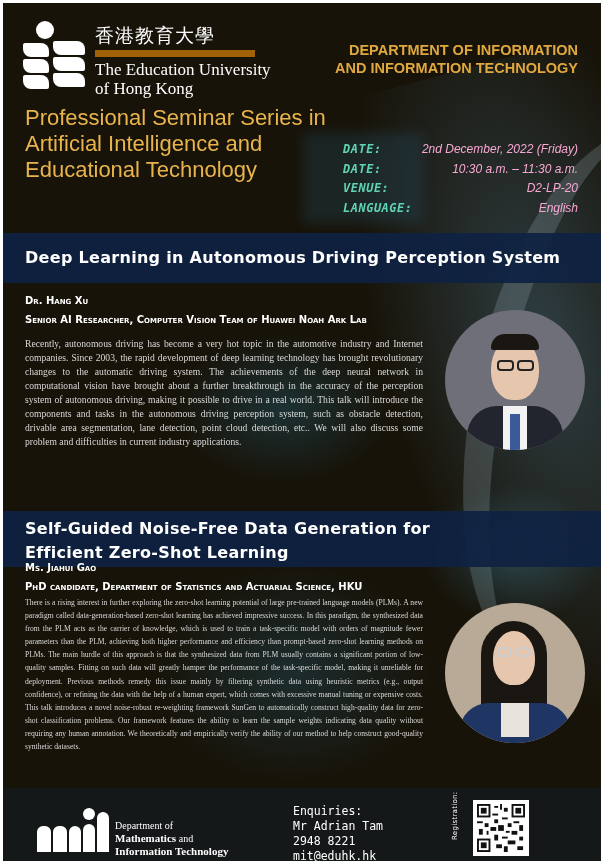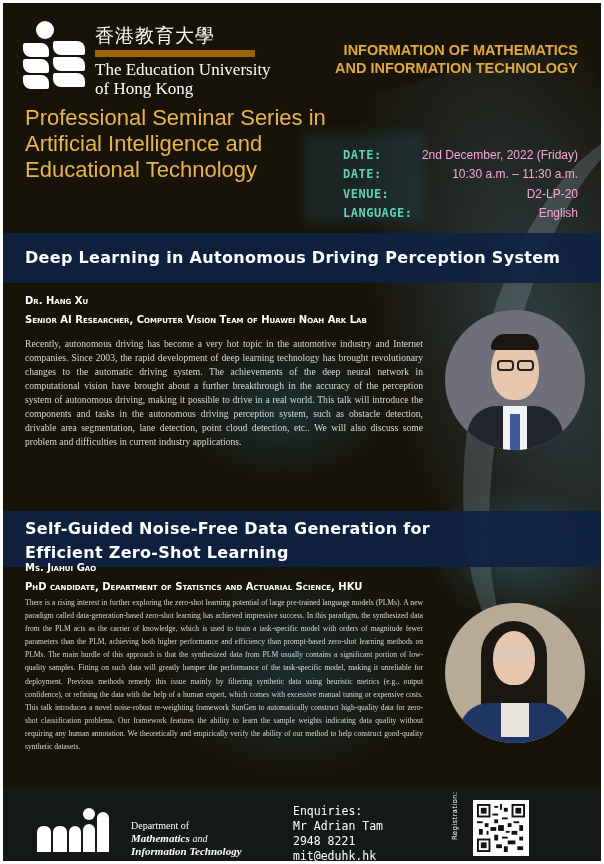--- a/index.html
+++ b/index.html
@@ -33,21 +33,21 @@
     .logo .leaf { position:absolute; background:#fff; height:14px; border-radius: 2px 8px 2px 8px; }
     .univ { position:absolute; left:92px; top:20px; color:#fff; }
     .univ .cn { font-family:"DejaVu Serif", serif; font-size:19px; letter-spacing:1px; line-height:24px; padding-bottom:3px; border-bottom:7px solid #a16207; width:160px; }
     .univ .en1 { font-family:"Liberation Serif", serif; font-size:17px; line-height:20px; margin-top:3px; }
     .univ .en2 { font-family:"Liberation Serif", serif; font-size:17px; line-height:18px; }
     .dept { position:absolute; left:275px; top:38px; width:300px; color:#e0a83e; font-family:"Liberation Sans", sans-serif; font-weight:bold; font-size:14.5px; line-height:18px; text-align:right; }
 
     .series { position:absolute; left:22px; top:102px; color:#e9b44c; font-family:"Liberation Sans", sans-serif; font-size:22px; line-height:26px; }
 
     .event { position:absolute; left:340px; top:139px; width:235px; }
-    .event .row { display:flex; justify-content:space-between; height:19.5px; align-items:flex-end; }
+    .event .row { display:flex; justify-content:space-between; height:19.5px; align-items:flex-start;font-style:italic; }
     .event .lbl { color:#5fd3b3; font-family:"DejaVu Sans Mono", monospace; font-weight:bold; font-size:12px; letter-spacing:0.5px; }
     .event .val { color:#f9a8d4; font-family:"Liberation Sans", sans-serif; font-size:12px; }
 
     
     .banner { position:absolute; left:0; width:598px; background: rgba(14,34,66,0.92); }
     .banner .t { color:#fff; font-family:"DejaVu Sans", sans-serif; font-weight:bold; font-size:16px; letter-spacing:0.3px; }
     .b1 { top:230px; height:50px; }
     .b1 .t { position:absolute; left:22px; top:15px; }
     .b2 { top:508px; height:56px; }
     .b2 .t { position:absolute; left:22px; top:6px; line-height:24px; }
@@ -66,23 +66,23 @@
     .ph .head { position:absolute; border-radius:50% 50% 45% 45%; background:#e7c6ae; }
     .ph .hair { position:absolute; background:#1a1612; }
     .ph .body { position:absolute; }
     .ph .glasses { position:absolute; border:2px solid #222; border-radius:4px; }
 
     
     .footer { position:absolute; left:0; top:785px; width:598px; height:73px; background:#151819; }
     .mit-logo { position:absolute; left:34px; top:16px; width:72px; height:48px; }
     .mit-logo .bar { position:absolute; bottom:0; background:#fff; border-radius: 6px 6px 0 0; }
     .mit-logo .idot { position:absolute; width:12px; height:12px; border-radius:50%; background:#fff; }
-    .mit-text { position:absolute; left:112px; top:32px; color:#fff; font-family:"Liberation Serif", serif; line-height:12px;margin-left:16px; }
+    .mit-text { position:absolute; left:112px; top:32px; color:#fff; font-family:"Liberation Serif", serif; line-height:12px; }
     .mit-text .s1 { font-size:10px; }
-    .mit-text .s2 { font-size:11px; font-weight:bold;font-style:italic; }
+    .mit-text .s2 { font-size:11px; font-weight:bold; }
     .mit-text .s2 .small { font-weight:normal; font-size:10px; }
     .enq { position:absolute; left:290px; top:16px; color:#fff; font-family:"DejaVu Sans Mono", monospace; font-size:11.5px; line-height:15px; }
     .reg-label { position:absolute; left:448px; top:52px; color:#fff; font-family:"DejaVu Sans", sans-serif; font-size:7px; transform: rotate(-90deg); transform-origin: left top; letter-spacing:0.3px; }
     .qr { position:absolute; left:470px; top:12px; width:56px; height:56px; background:#fff; padding:4px; }
     .qr svg { width:48px; height:48px; display:block; }
   </style>
 </head>
 <body>
 
 <div class="poster">
@@ -101,21 +101,21 @@
     <div class="leaf" style="left:30px;top:36px;width:32px;"></div>
     <div class="leaf" style="left:0;top:54px;width:26px;"></div>
     <div class="leaf" style="left:30px;top:52px;width:32px;"></div>
   </div>
   <div class="univ">
     <div class="cn">香港教育大學</div>
     <div class="en1">The Education University</div>
     <div class="en2">of Hong Kong</div>
   </div>
   <div class="dept">
-    <div>INFORMATION OF MATHEMATICS</div>
+    <div>DEPARTMENT OF INFORMATION</div>
     <div>AND INFORMATION TECHNOLOGY</div>
   </div>
 
   <div class="series">
     <div>Professional Seminar Series in</div>
     <div>Artificial Intelligence and</div>
     <div>Educational Technology</div>
   </div>
 
   <div class="event">

